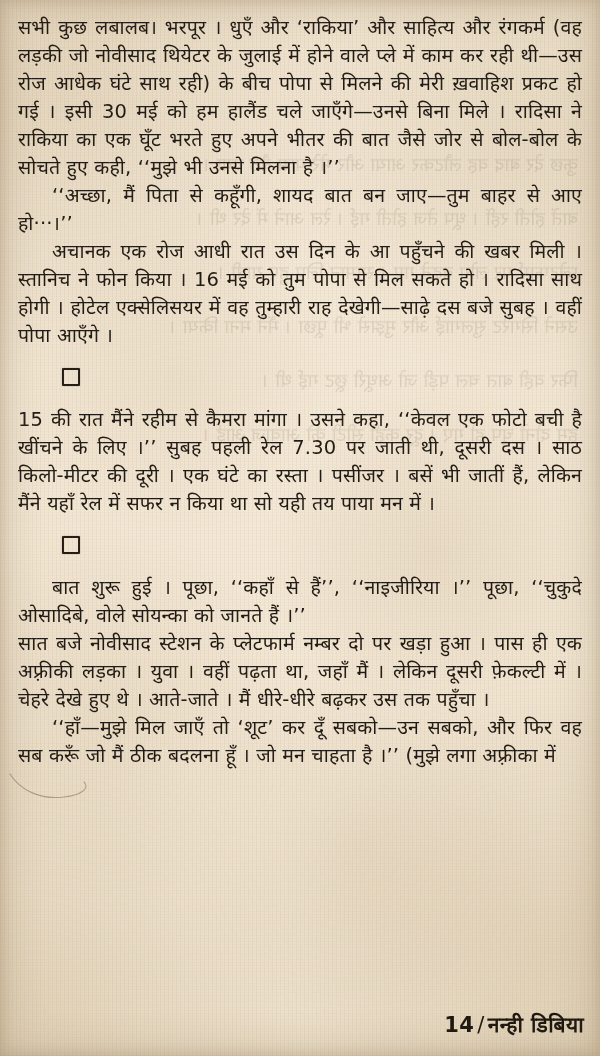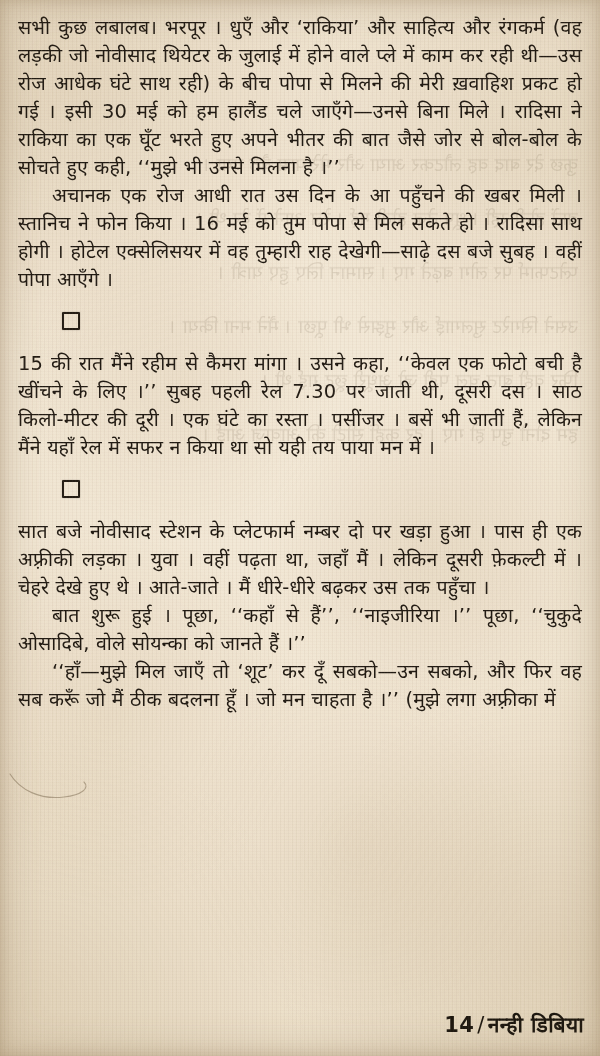--- a/index.html
+++ b/index.html
@@ -223,30 +223,31 @@
       <p>बातें होती रहीं । धूप तेज होती गई । रेल आने में देर थी ।</p>
       <p>प्लेटफार्म पर लोग बढ़ते गए । सामान लिए हुए यात्री ।</p>
       <p>उसने सिगरेट सुलगाई और मुझसे भी पूछा । मैंने मना किया ।</p>
       <p>फिर वही बात चल पड़ी जो अधूरी छूट गई थी ।</p>
       <p>हम दोनों चुप हो गए । दूर कहीं सीटी की आवाज आई ।</p>
     </div>
 
   <div class="text-column">
     <div class="body-text" id="body-host">
         <p class="para flush no-stretch">सभी कुछ लबालब। भरपूर । धुएँ और ‘राकिया’ और साहित्य और रंगकर्म (वह लड़की जो नोवीसाद थियेटर के जुलाई में होने वाले प्ले में काम कर रही थी—उस रोज आधेक घंटे साथ  रही) के बीच पोपा से मिलने की मेरी ख़वाहिश प्रकट हो गई ।  इसी 30 मई को हम हालैंड चले जाएँगे—उनसे बिना मिले ।  रादिसा ने राकिया का एक घूँट भरते हुए अपने भीतर की बात जैसे जोर से बोल-बोल के सोचते हुए कही, ‘‘मुझे भी उनसे मिलना है ।’’</p>
+        <p class="para indent no-stretch">‘‘अच्छा, मैं पिता से कहूँगी, शायद बात बन जाए—तुम बाहर से आए हो···।’’</p>
         <p class="para indent no-stretch">अचानक एक रोज आधी रात उस दिन के आ  पहुँचने की खबर मिली । स्तानिच ने फोन किया । 16 मई को तुम पोपा से मिल सकते हो । रादिसा साथ होगी । होटेल एक्सेलिसयर में वह तुम्हारी राह देखेगी—साढ़े  दस बजे सुबह । वहीं पोपा आएँगे ।</p>
         <div class="divider">
           <span class="sq"></span>
         </div>
         <p class="para flush no-stretch">15 की रात मैंने रहीम से कैमरा मांगा । उसने कहा,  ‘‘केवल एक फोटो  बची है खींचने के लिए ।’’ सुबह पहली रेल 7.30 पर जाती थी, दूसरी दस । साठ किलो-मीटर की दूरी । एक घंटे का रस्ता । पसींजर । बसें भी जातीं हैं, लेकिन मैंने यहाँ रेल में सफर न किया था सो यही तय पाया मन में ।</p>
         <div class="divider">
           <span class="sq"></span>
         </div>
+        <p class="para indent no-stretch">बात शुरू हुई । पूछा, ‘‘कहाँ से हैं’’, ‘‘नाइजीरिया ।’’ पूछा, ‘‘चुकुदे ओसादिबे, वोले सोयन्का को जानते हैं ।’’</p>
         <p class="para flush no-stretch">सात बजे नोवीसाद  स्टेशन के प्लेटफार्म  नम्बर दो पर खड़ा हुआ । पास ही एक अफ़्रीकी लड़का । युवा । वहीं पढ़ता था, जहाँ मैं । लेकिन दूसरी फ़ेकल्टी में । चेहरे देखे हुए थे । आते-जाते । मैं धीरे-धीरे बढ़कर उस तक पहुँचा ।</p>
-        <p class="para indent no-stretch">बात शुरू हुई । पूछा, ‘‘कहाँ से हैं’’, ‘‘नाइजीरिया ।’’ पूछा, ‘‘चुकुदे ओसादिबे, वोले सोयन्का को जानते हैं ।’’</p>
         <p class="para indent no-stretch">‘‘हाँ—मुझे मिल जाएँ तो ‘शूट’ कर दूँ सबको—उन सबको, और फिर वह सब करूँ जो मैं ठीक बदलना हूँ । जो मन चाहता है ।’’  (मुझे लगा अफ़्रीका में</p>
       </div>
   </div>
 
   <svg class="scribble" viewBox="0 0 110 34" aria-hidden="true">
     <path d="M4 4 C 14 20, 34 30, 58 27 C 76 25, 84 18, 78 12" fill="none" stroke="#5d4a30" stroke-width="1.1" stroke-linecap="round"></path>
   </svg>
 
   <div class="footer">
     <span class="page-num">14</span><span class="sep">/</span><span class="book">नन्ही डिबिया</span>

